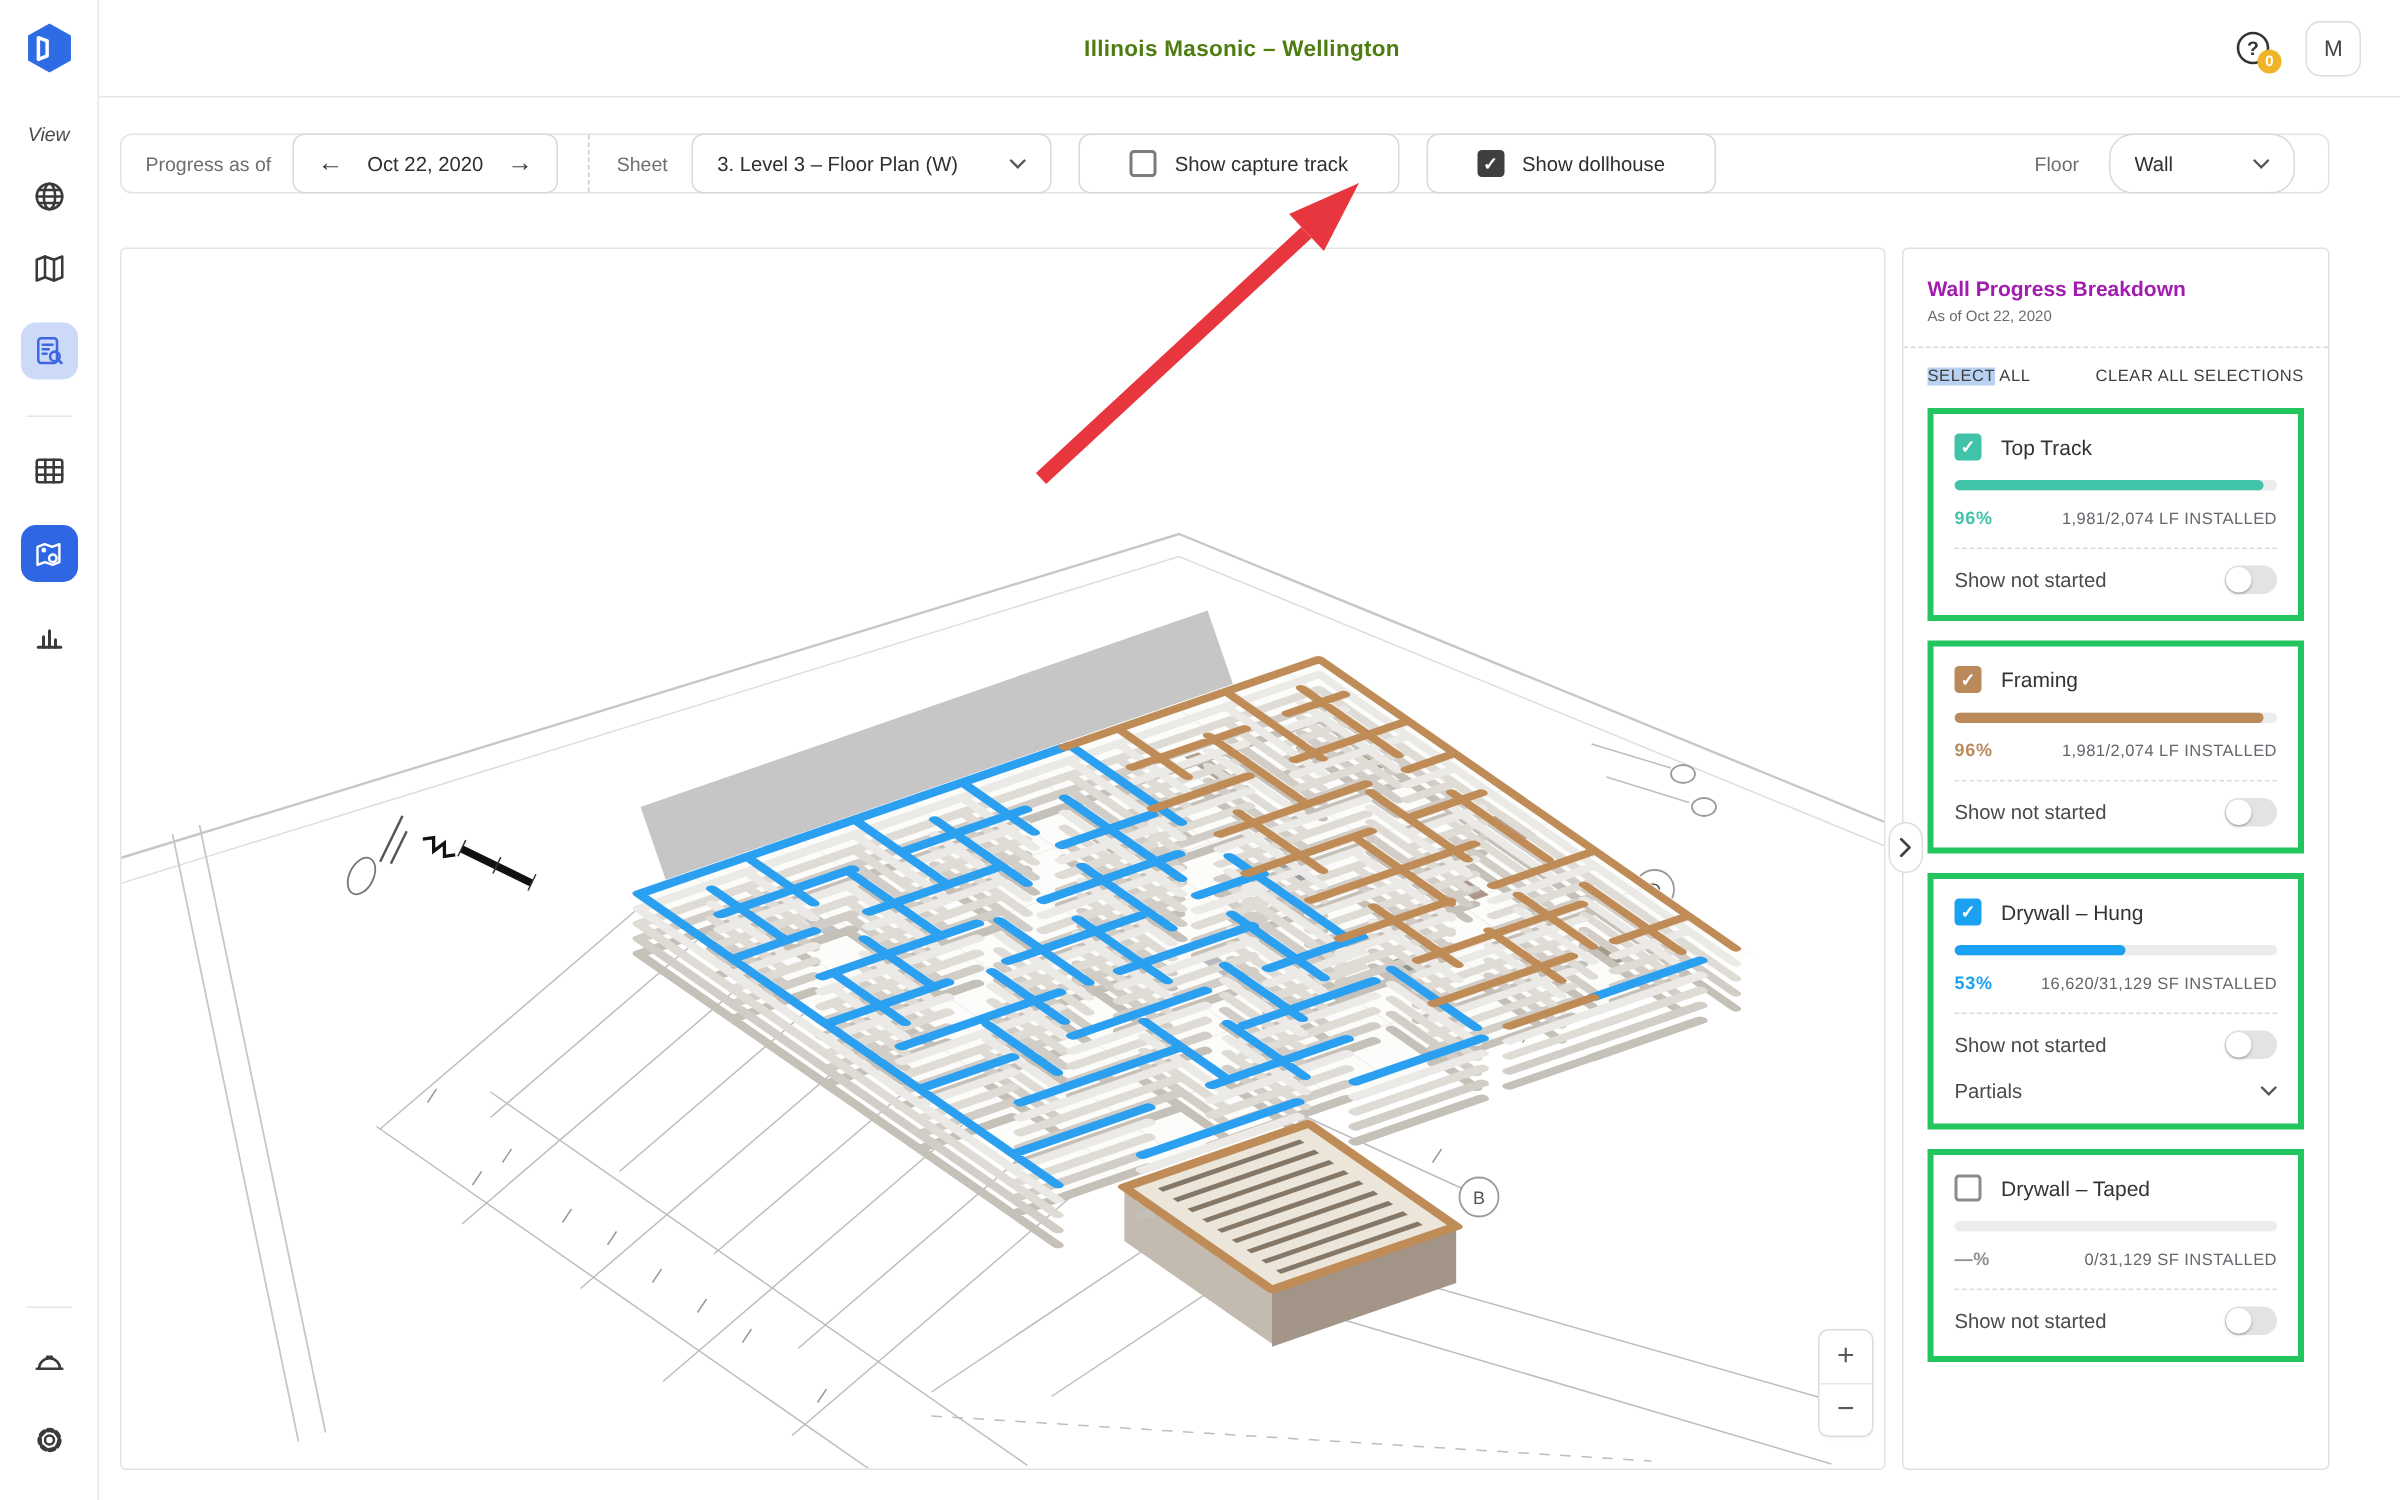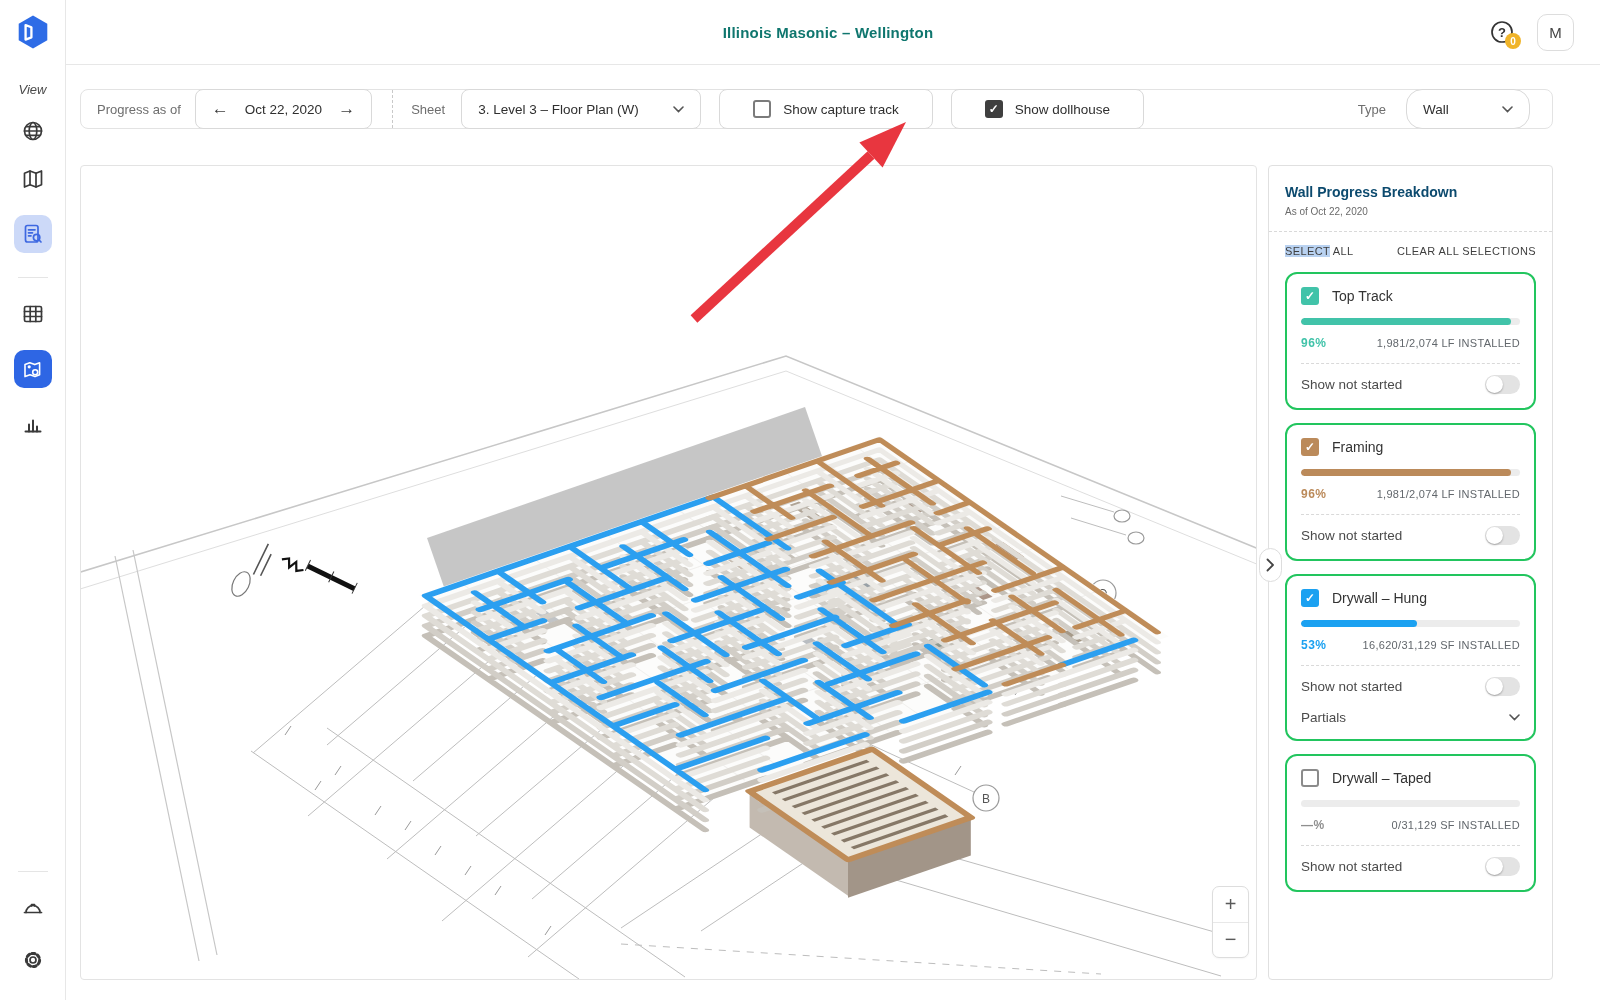--- a/index.html
+++ b/index.html
@@ -3,21 +3,21 @@
 <meta charset="utf-8">
 <style>
   * { box-sizing: border-box; margin: 0; padding: 0; }
   html,body { width:1600px; height:1000px; background:#fff; font-family:"Liberation Sans", sans-serif; }
   .page { position:relative; width:1600px; height:1000px; background:#fff; overflow:hidden; }
 
   
   .header-rule { position:absolute; left:0; right:0; top:64px; border-top:1px solid #e7e7e7; z-index:4; }
   .logo { position:absolute; left:15px; top:14px; width:36px; height:36px; z-index:6; }
   .page-title { position:absolute; left:56px; right:0; top:0; height:64px; display:flex; align-items:center; justify-content:center;
-    font-size:15px; font-weight:700; color:#0f766e; letter-spacing:.2px; }
+    font-size:15px; font-weight:700; color:#4d7c0f; letter-spacing:.2px; }
   .header-right { position:absolute; right:26px; top:0; height:64px; display:flex; align-items:center; gap:22px; z-index:6; }
   .help-wrap { position:relative; width:26px; height:26px; cursor:pointer; }
   .help-badge { position:absolute; right:-6px; bottom:-4px; width:16px; height:16px; border-radius:50%;
     color:#fff; font-size:10px; font-weight:700; display:flex; align-items:center; justify-content:center; }
   .avatar { width:37px; height:37px; border:1px solid #ddd; border-radius:10px; display:flex; align-items:center; justify-content:center;
     font-size:15px; color:#444; font-weight:500; background:#fff; cursor:pointer; }
 
   
   .sidebar { position:absolute; left:0; top:0; width:66px; height:1000px; border-right:1px solid #e7e7e7; background:#fff; z-index:5;
     display:flex; flex-direction:column; align-items:center; }
@@ -54,29 +54,29 @@
   .scene { position:absolute; left:0; top:0; }
   .zoom-ctl { position:absolute; left:1131px; top:720px; width:37px; height:72px; background:#fff; border:1px solid #ddd;
     border-radius:7px; display:flex; flex-direction:column; box-shadow:0 1px 2px rgba(0,0,0,.04); }
   .zoom-btn { flex:1; display:flex; align-items:center; justify-content:center; font-size:20px; color:#5a5a5a; cursor:pointer; }
   .zoom-btn:first-child { border-bottom:1px solid #e8e8e8; }
 
   
   .panel { position:absolute; left:1268px; top:165px; width:285px; height:815px; border:1px solid #e0e0e0; border-radius:4px;
     background:#fff; overflow:hidden; }
   .panel-head { padding:18px 16px 14px; }
-  .panel-title { font-size:14px; font-weight:700; color:#0c4a6e; }
+  .panel-title { font-size:14px; font-weight:700; color:#a21caf; }
   .panel-sub { font-size:10px; color:#6a6a6a; margin-top:6px; }
   .dashed { border-top:1px dashed #d9d9d9; }
   .select-row { display:flex; justify-content:space-between; align-items:center; padding:13px 16px 15px; font-size:11px;
     letter-spacing:.4px; color:#3f3f3f; font-weight:500; }
   .select-row span { cursor:pointer; }
   .hl { background:#b9d2f1; }
   .cards { padding:0 16px 16px; display:flex; flex-direction:column; gap:13px; }
-  .card { border:2px solid #22c55e; border-radius:12px; padding:13px 14px 14px; background:#fff; }
+  .card { border:4px solid #22c55e; border-radius:0; padding:13px 14px 14px; background:#fff; }
   .card-head { display:flex; align-items:center; gap:13px; margin-bottom:13px; }
   .cb { width:18px; height:18px; border:2px solid #8b8b8b; border-radius:3px; background:#fff; cursor:pointer; flex:0 0 auto; }
   .cb.checked { border:none; background:var(--accent); display:flex; align-items:center; justify-content:center; }
   .cb.checked::after { content:"✓"; color:#fff; font-size:12px; font-weight:700; }
   .card-label { font-size:14px; color:#333; font-weight:500; }
   .bar { height:7px; border-radius:4px; background:#ececec; overflow:hidden; margin:2px 0 11px; }
   .bar-fill { height:100%; border-radius:4px; background:var(--accent); width:0; }
   .stats { display:flex; justify-content:space-between; align-items:baseline; margin-bottom:13px; }
   .pct { font-size:12px; font-weight:700; color:var(--accent); letter-spacing:.5px; }
   .detail { font-size:11px; color:#62676c; letter-spacing:.3px; }
@@ -194,21 +194,21 @@
     </div>
     <div class="pill check-pill">
       <span class="checkbox"></span>
       <span class="pill-text">Show capture track</span>
     </div>
     <div class="pill check-pill">
       <span class="checkbox dark" style="background: rgb(63, 63, 63);"></span>
       <span class="pill-text">Show dollhouse</span>
     </div>
     <div class="type-group">
-      <span class="tb-label">Type</span>
+      <span class="tb-label">Floor</span>
       <div class="pill type-pill">
         <span class="pill-text">Wall</span>
         <svg class="chev" viewBox="0 0 11 7">
           <path d="M1 1l4.5 4.5L10 1" fill="none" stroke="#555" stroke-width="1.6" stroke-linecap="round"></path>
         </svg>
       </div>
     </div>
   </div>
 
   <div class="canvas">

